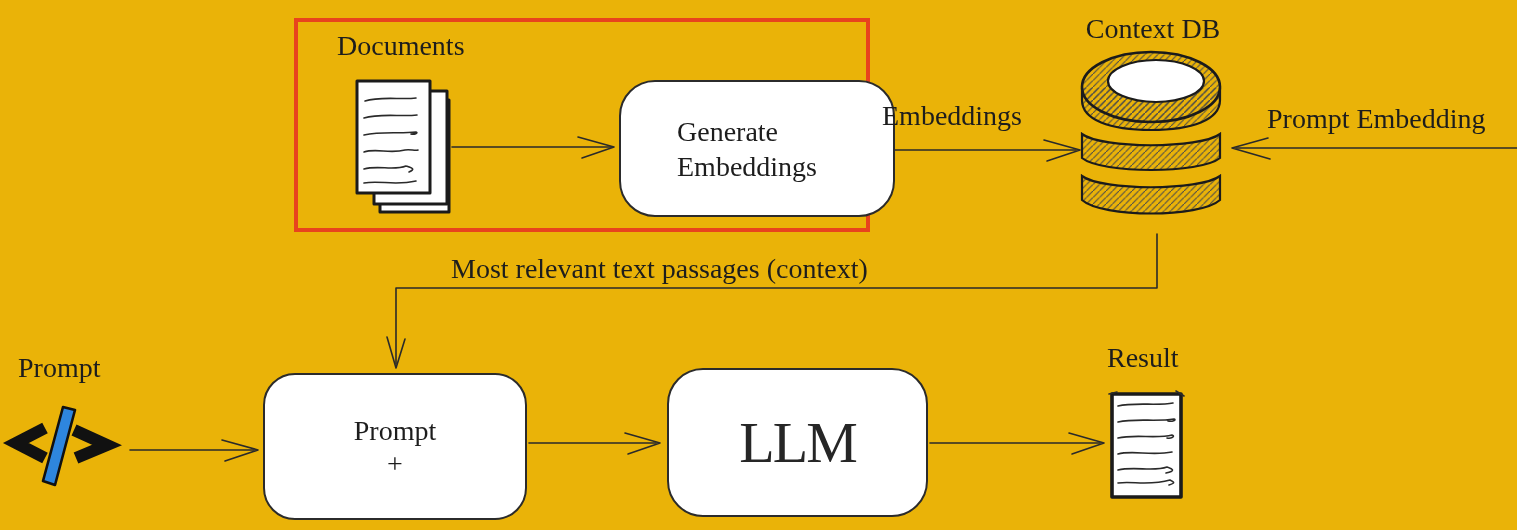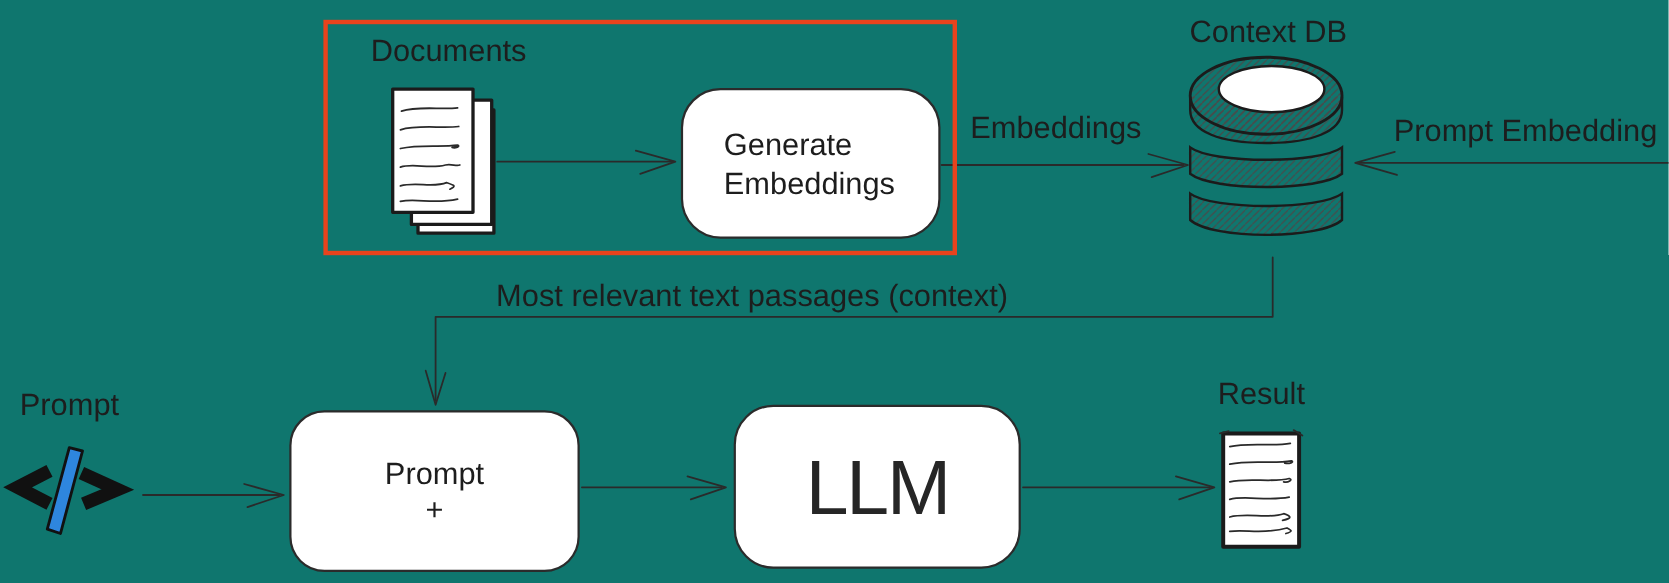--- a/index.html
+++ b/index.html
@@ -1,20 +1,20 @@
 <!DOCTYPE html>
 <html><head>
 <meta charset="utf-8">
 <style>
   html,body{margin:0;padding:0;background:#ffffff;}
   #stage{
     position:relative;
     width:1517px;height:530px;
-    background:#0f766e;
-    font-family:Liberation Sans, sans-serif;
+    background:#eab308;
+    font-family:Liberation Serif, serif;
     color:#1d1d1d;
     overflow:hidden;
   }
   .label{
     position:absolute;
     font-size:28px;
     line-height:33px;
     color:#1d1d1d;
     white-space:nowrap;
   }
@@ -27,36 +27,36 @@
     flex-direction:column;
     justify-content:center;
   }
   #red-group{
     position:absolute;
     left:294px;top:18px;width:576px;height:214px;
     border:4px solid #e8431d;
     box-sizing:border-box;
   }
   #generate-box{
-    left:619px;top:80px;width:236px;height:137px;
+    left:619px;top:80px;width:276px;height:137px;
     border-radius:36px;
-    padding-left:37px;
+    padding-left:56px;
     font-size:28px;line-height:35px;
   }
   #prompt-context-box{
     left:263px;top:373px;width:264px;height:147px;
     border-radius:32px;
     text-align:center;
     font-size:28px;line-height:33px;
   }
   #llm-box{
     left:667px;top:368px;width:261px;height:149px;
     border-radius:36px;
     text-align:center;
-    font-size:70px;
+    font-size:58px;
     letter-spacing:-2px;
     color:#262626;
   }
   #vector-db-label{ left:1080px;top:12px;width:146px;text-align:center; }
   svg{position:absolute;left:0;top:0;}
   .sketch{stroke:#2a2a2a;stroke-width:1.6;fill:none;stroke-linecap:round;stroke-linejoin:round;}
   .sketch-bold{stroke:#1b1b1b;fill:#ffffff;stroke-linejoin:round;}
 </style>
 </head>
 <body>

